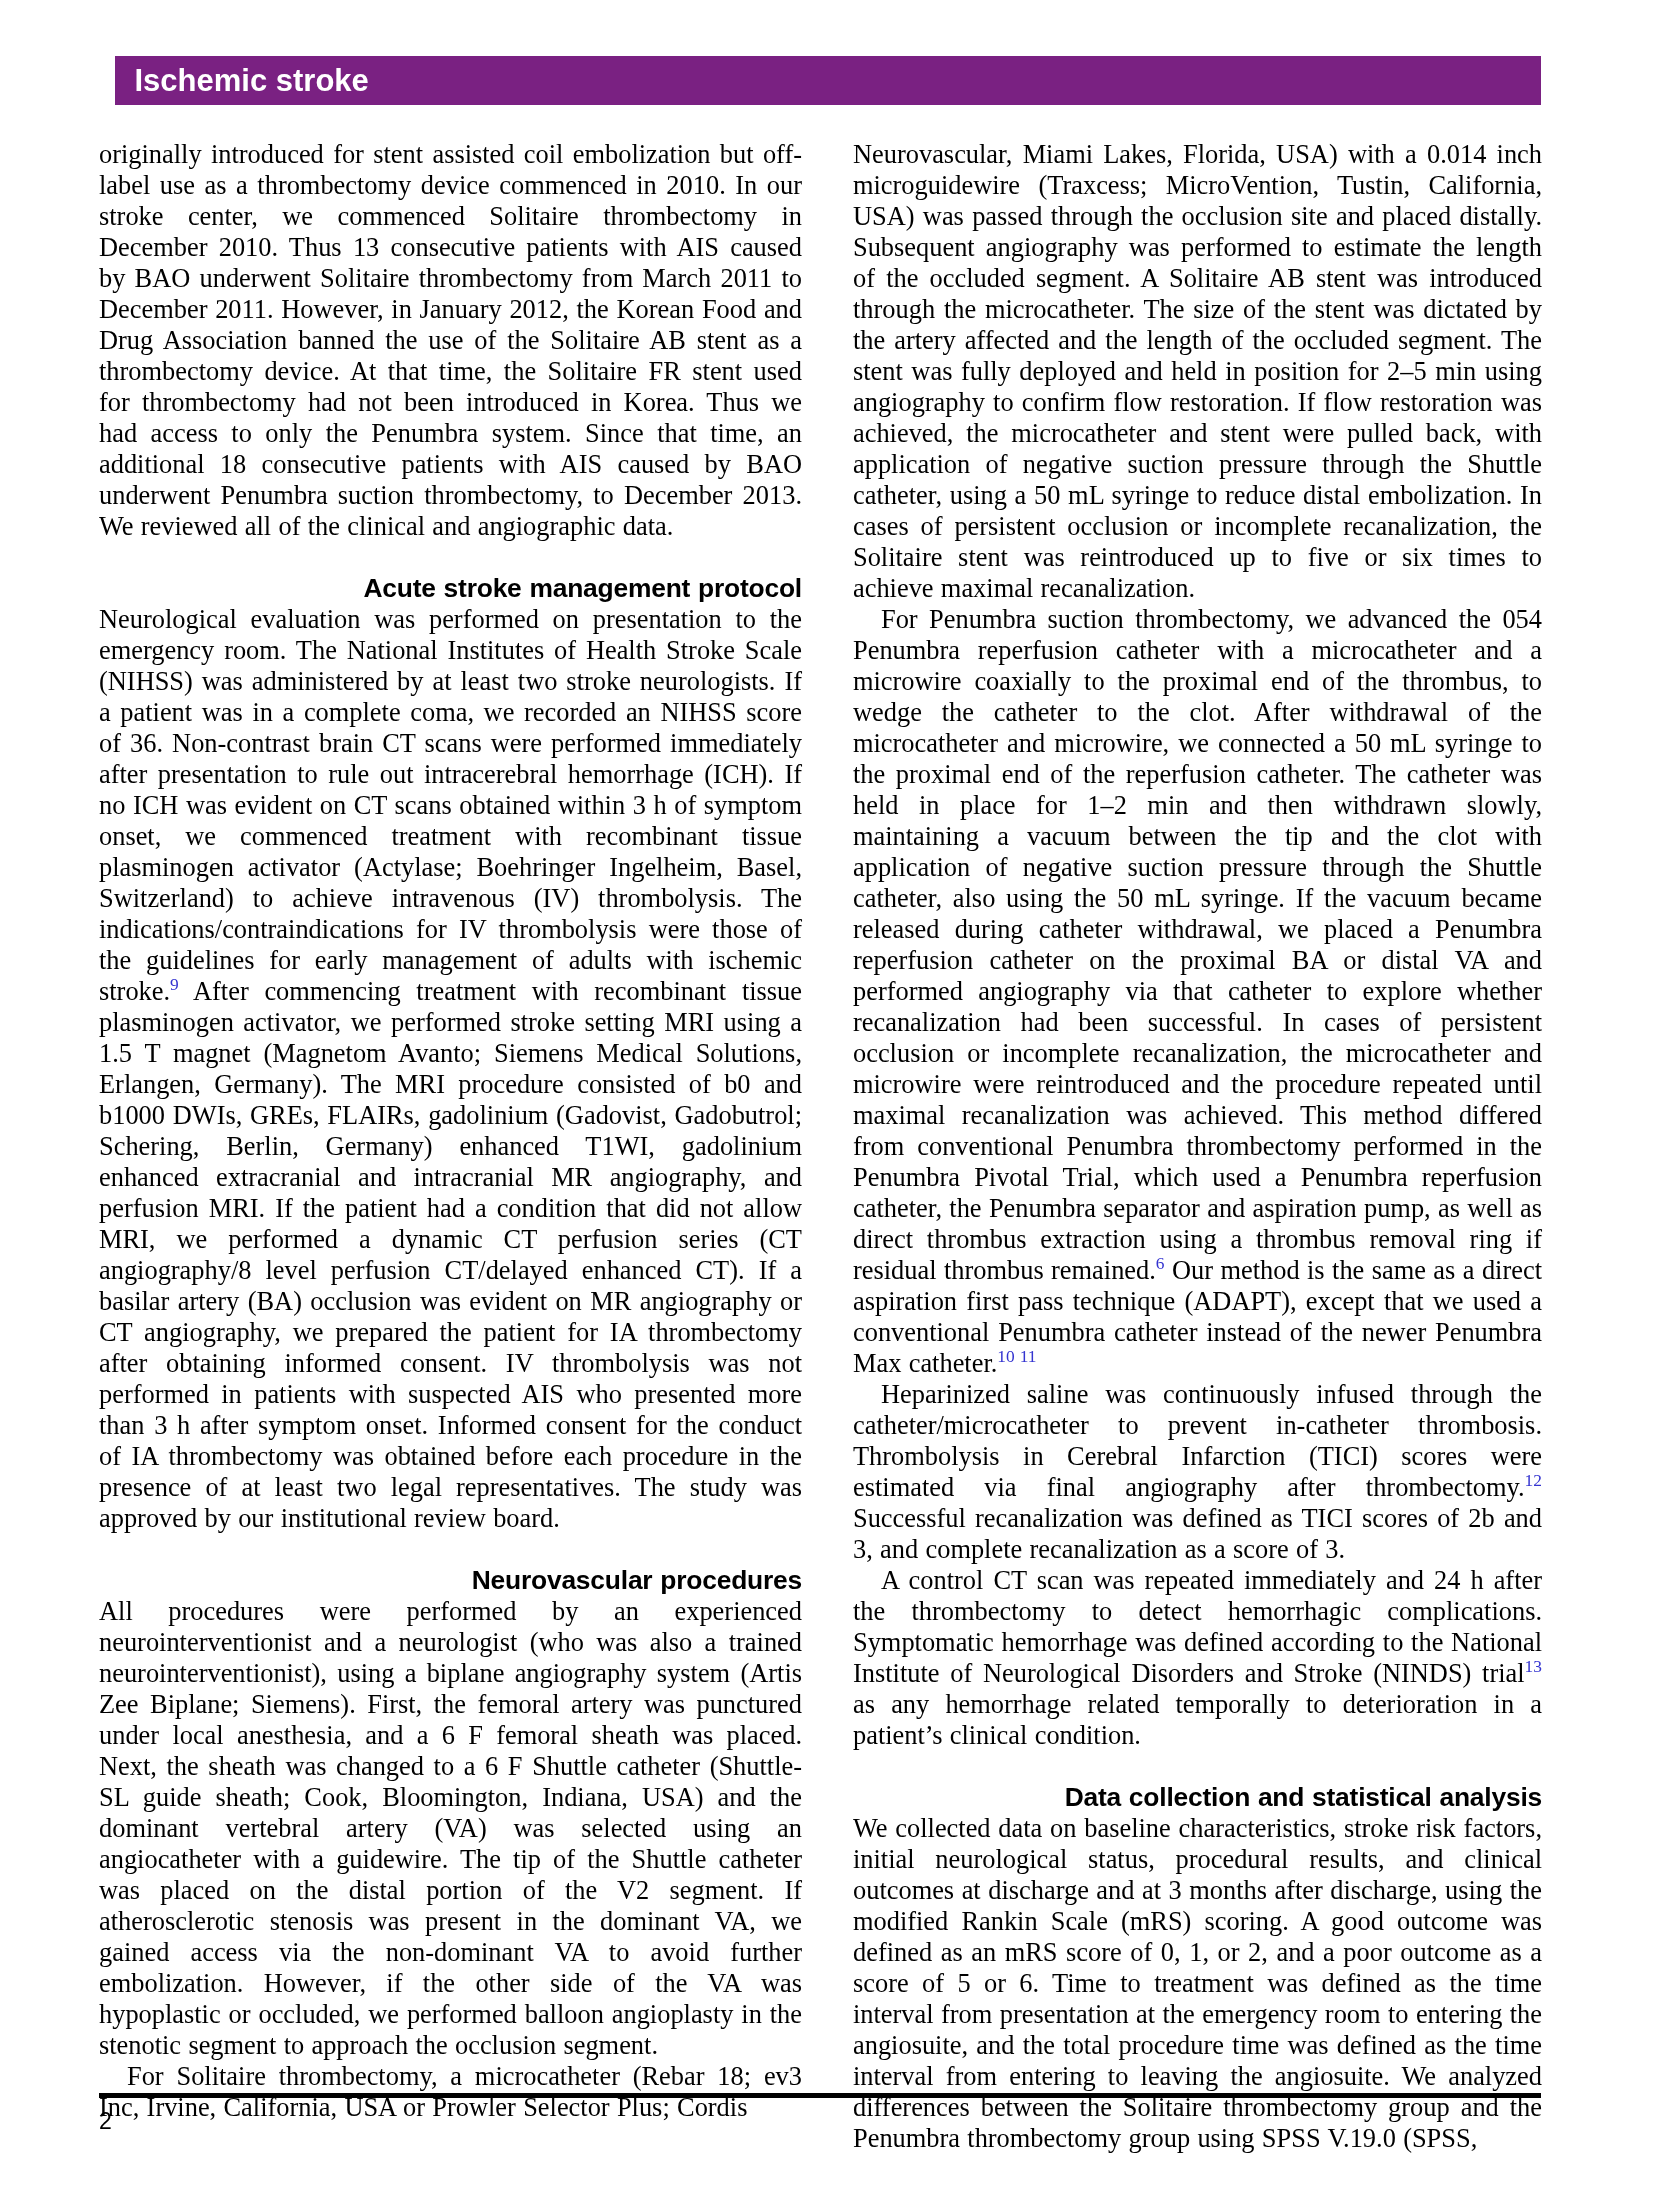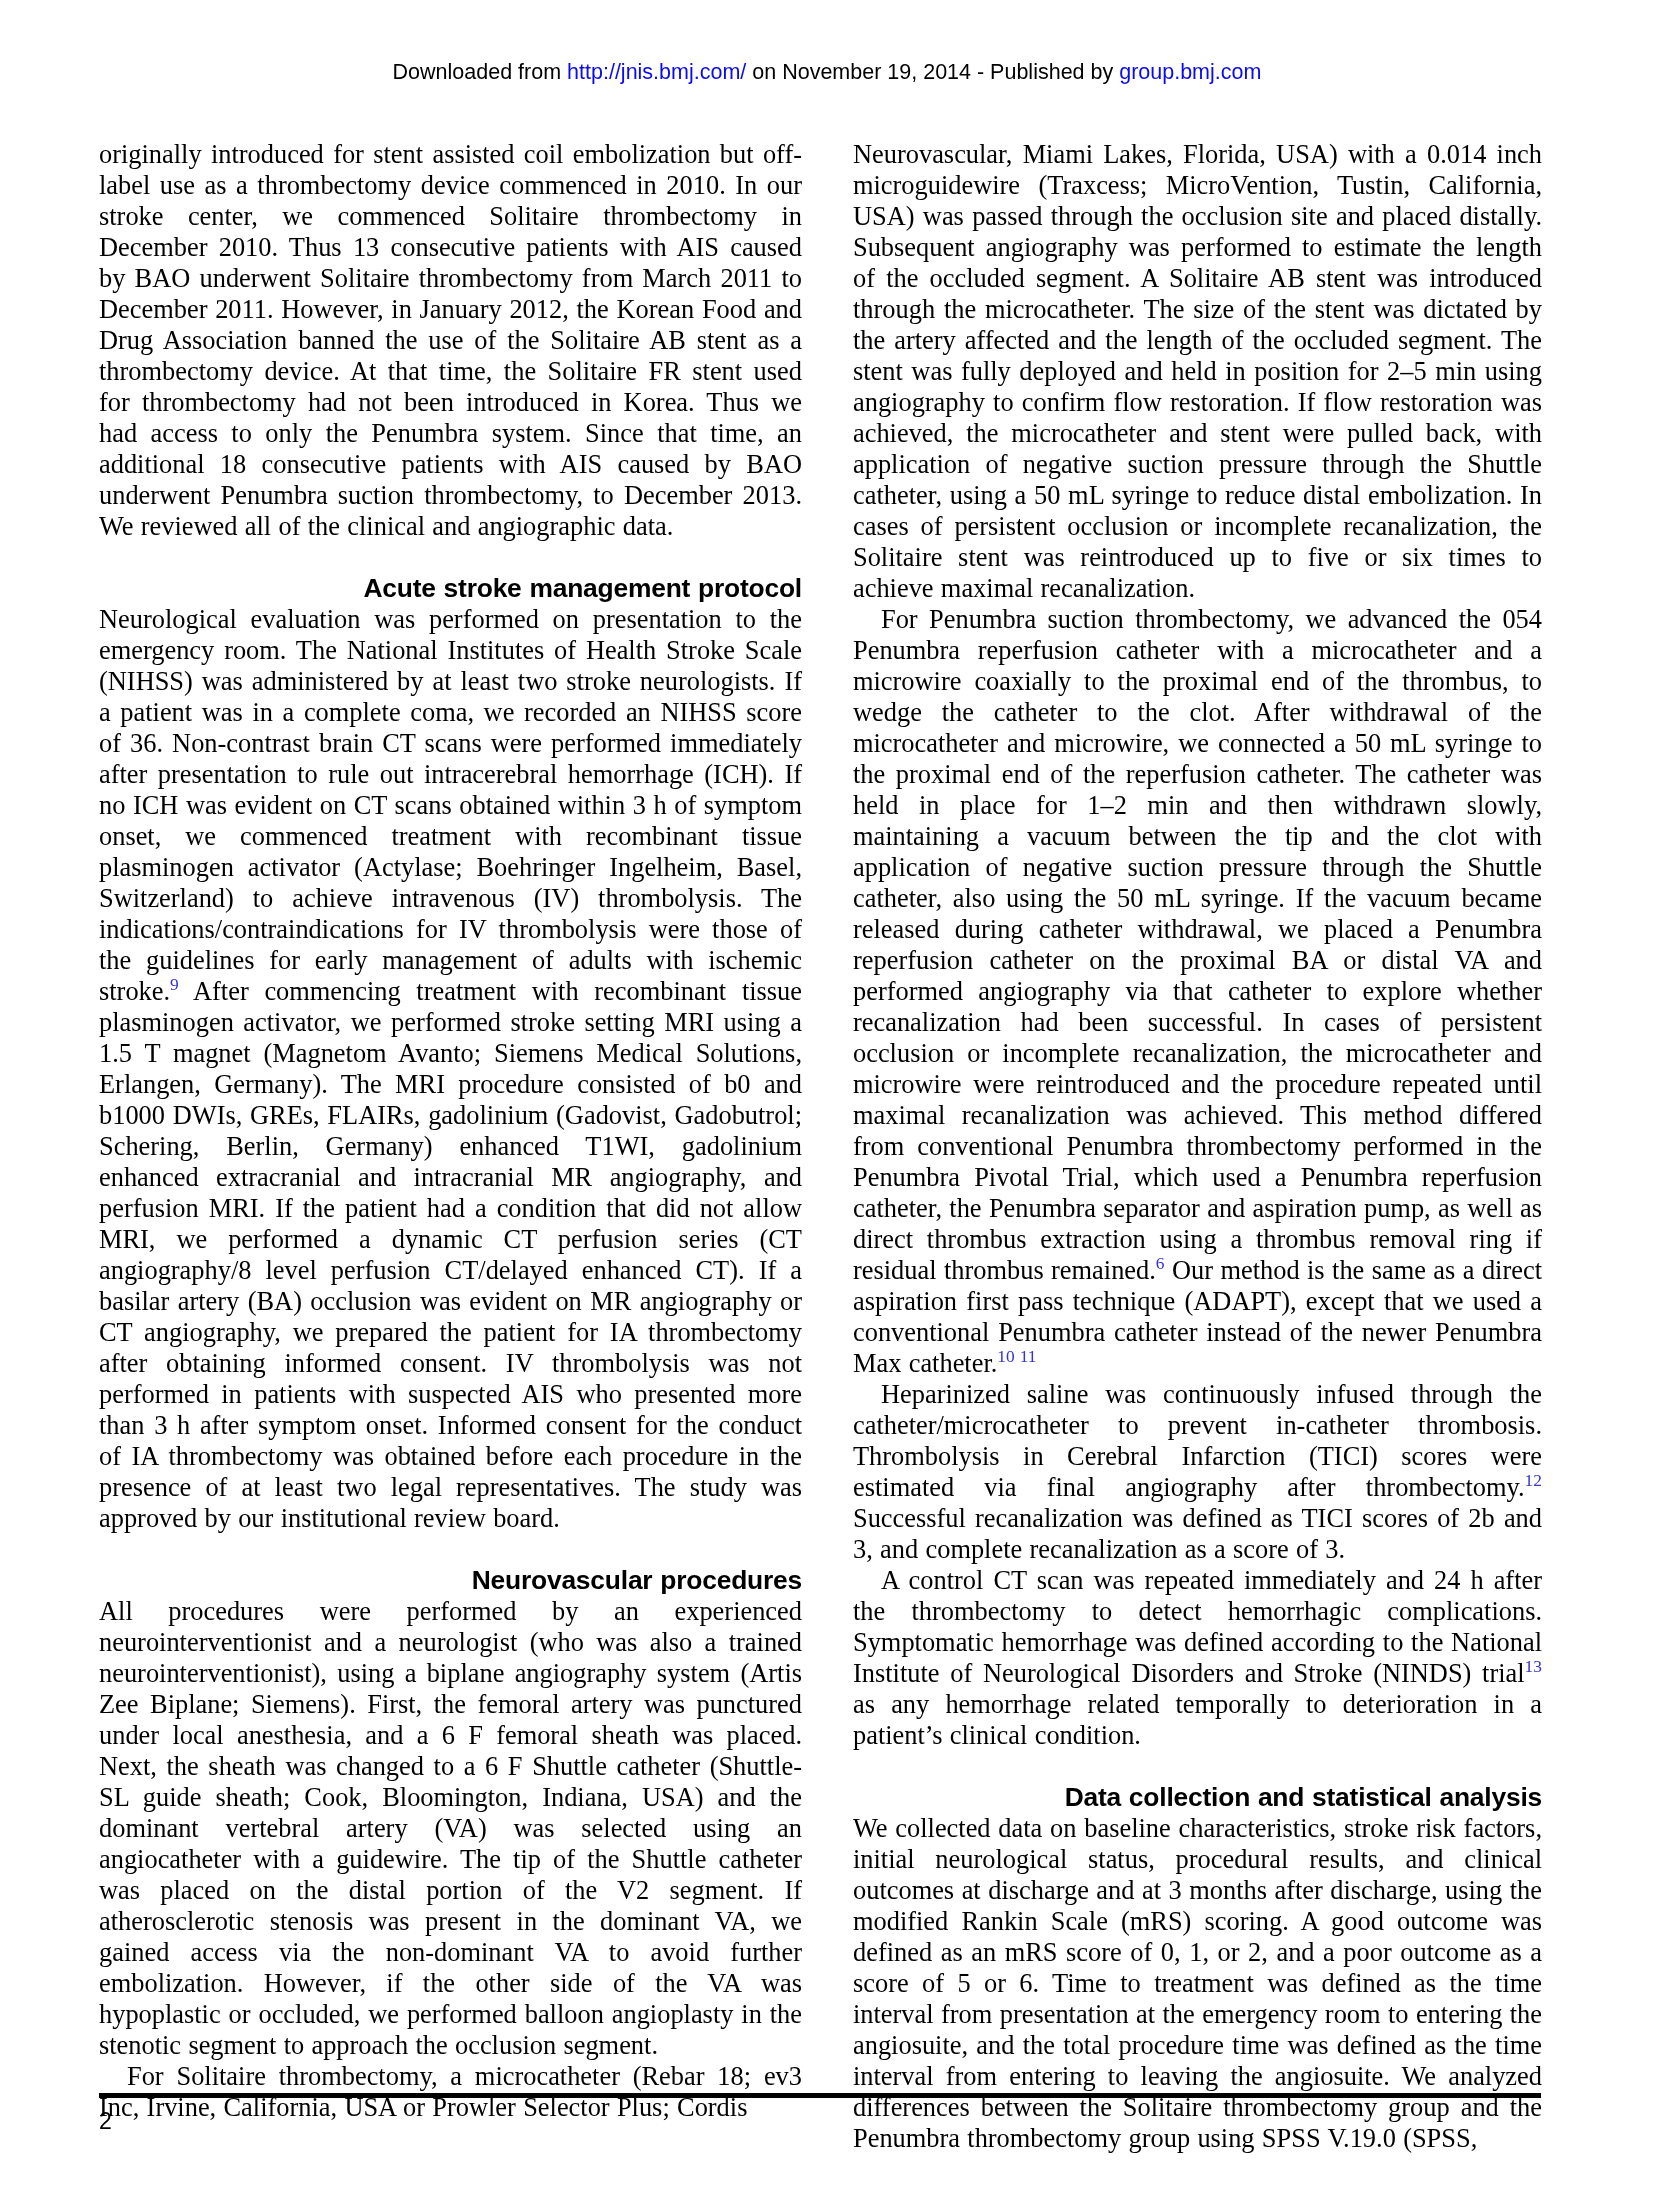--- a/index.html
+++ b/index.html
@@ -57,20 +57,23 @@
     font-family:"Liberation Sans",sans-serif;font-size:21.5px;color:#000;white-space:nowrap;
   }
 </style>
 </head>
 <body>
 
 <div class="page">
 
   <div class="top-note"><span>Downloaded from </span><span class="lnk" style="color: rgb(11, 11, 240);">http://jnis.bmj.com/</span><span> on November 19, 2014 - Published by </span><span class="lnk" style="color: rgb(11, 11, 240);">group.bmj.com</span></div>
 
+  <div class="banner" style="background: rgb(122, 33, 130);">
+    <h1 style="color: rgb(255, 255, 255);">Ischemic stroke</h1>
+  </div>
 
   <div class="column" id="col-left">
       <p class="para"><span>originally introduced for stent assisted coil embolization but off-label use as a thrombectomy device commenced in 2010. In our stroke center, we commenced Solitaire thrombectomy in December 2010. Thus 13 consecutive patients with AIS caused by BAO underwent Solitaire thrombectomy from March 2011 to December 2011. However, in January 2012, the Korean Food and Drug Association banned the use of the Solitaire AB stent as a thrombectomy device. At that time, the Solitaire FR stent used for thrombectomy had not been introduced in Korea. Thus we had access to only the Penumbra system. Since that time, an additional 18 consecutive patients with AIS caused by BAO underwent Penumbra suction thrombectomy, to December 2013. We reviewed all of the clinical and angiographic data.</span></p>
       <h2 class="sec">Acute stroke management protocol</h2>
       <p class="para"><span>Neurological evaluation was performed on presentation to the emergency room. The National Institutes of Health Stroke Scale (NIHSS) was administered by at least two stroke neurologists. If a patient was in a complete coma, we recorded an NIHSS score of 36. Non-contrast brain CT scans were performed immediately after presentation to rule out intracerebral hemorrhage (ICH). If no ICH was evident on CT scans obtained within 3 h of symptom onset, we commenced treatment with recombinant tissue plasminogen activator (Actylase; Boehringer Ingelheim, Basel, Switzerland) to achieve intravenous (IV) thrombolysis. The indications/contraindications for IV thrombolysis were those of the guidelines for early management of adults with ischemic stroke.</span><sup class="ref" style="color: rgb(52, 52, 208);">9</sup><span> After commencing treatment with recombinant tissue plasminogen activator, we performed stroke setting MRI using a 1.5 T magnet (Magnetom Avanto; Siemens Medical Solutions, Erlangen, Germany). The MRI procedure consisted of b0 and b1000 DWIs, GREs, FLAIRs, gadolinium (Gadovist, Gadobutrol; Schering, Berlin, Germany) enhanced T1WI, gadolinium enhanced extracranial and intracranial MR angiography, and perfusion MRI. If the patient had a condition that did not allow MRI, we performed a dynamic CT perfusion series (CT angiography/8 level perfusion CT/delayed enhanced CT). If a basilar artery (BA) occlusion was evident on MR angiography or CT angiography, we prepared the patient for IA thrombectomy after obtaining informed consent. IV thrombolysis was not performed in patients with suspected AIS who presented more than 3 h after symptom onset. Informed consent for the conduct of IA thrombectomy was obtained before each procedure in the presence of at least two legal representatives. The study was approved by our institutional review board.</span></p>
       <h2 class="sec">Neurovascular procedures</h2>
       <p class="para"><span>All procedures were performed by an experienced neurointerventionist and a neurologist (who was also a trained neurointerventionist), using a biplane angiography system (Artis Zee Biplane; Siemens). First, the femoral artery was punctured under local anesthesia, and a 6 F femoral sheath was placed. Next, the sheath was changed to a 6 F Shuttle catheter (Shuttle-SL guide sheath; Cook, Bloomington, Indiana, USA) and the dominant vertebral artery (VA) was selected using an angiocatheter with a guidewire. The tip of the Shuttle catheter was placed on the distal portion of the V2 segment. If atherosclerotic stenosis was present in the dominant VA, we gained access via the non-dominant VA to avoid further embolization. However, if the other side of the VA was hypoplastic or occluded, we performed balloon angioplasty in the stenotic segment to approach the occlusion segment.</span></p>
       <p class="para indent"><span>For Solitaire thrombectomy, a microcatheter (Rebar 18; ev3 Inc, Irvine, California, USA or Prowler Selector Plus; Cordis</span></p>
     </div>
   <div class="column" id="col-right">

